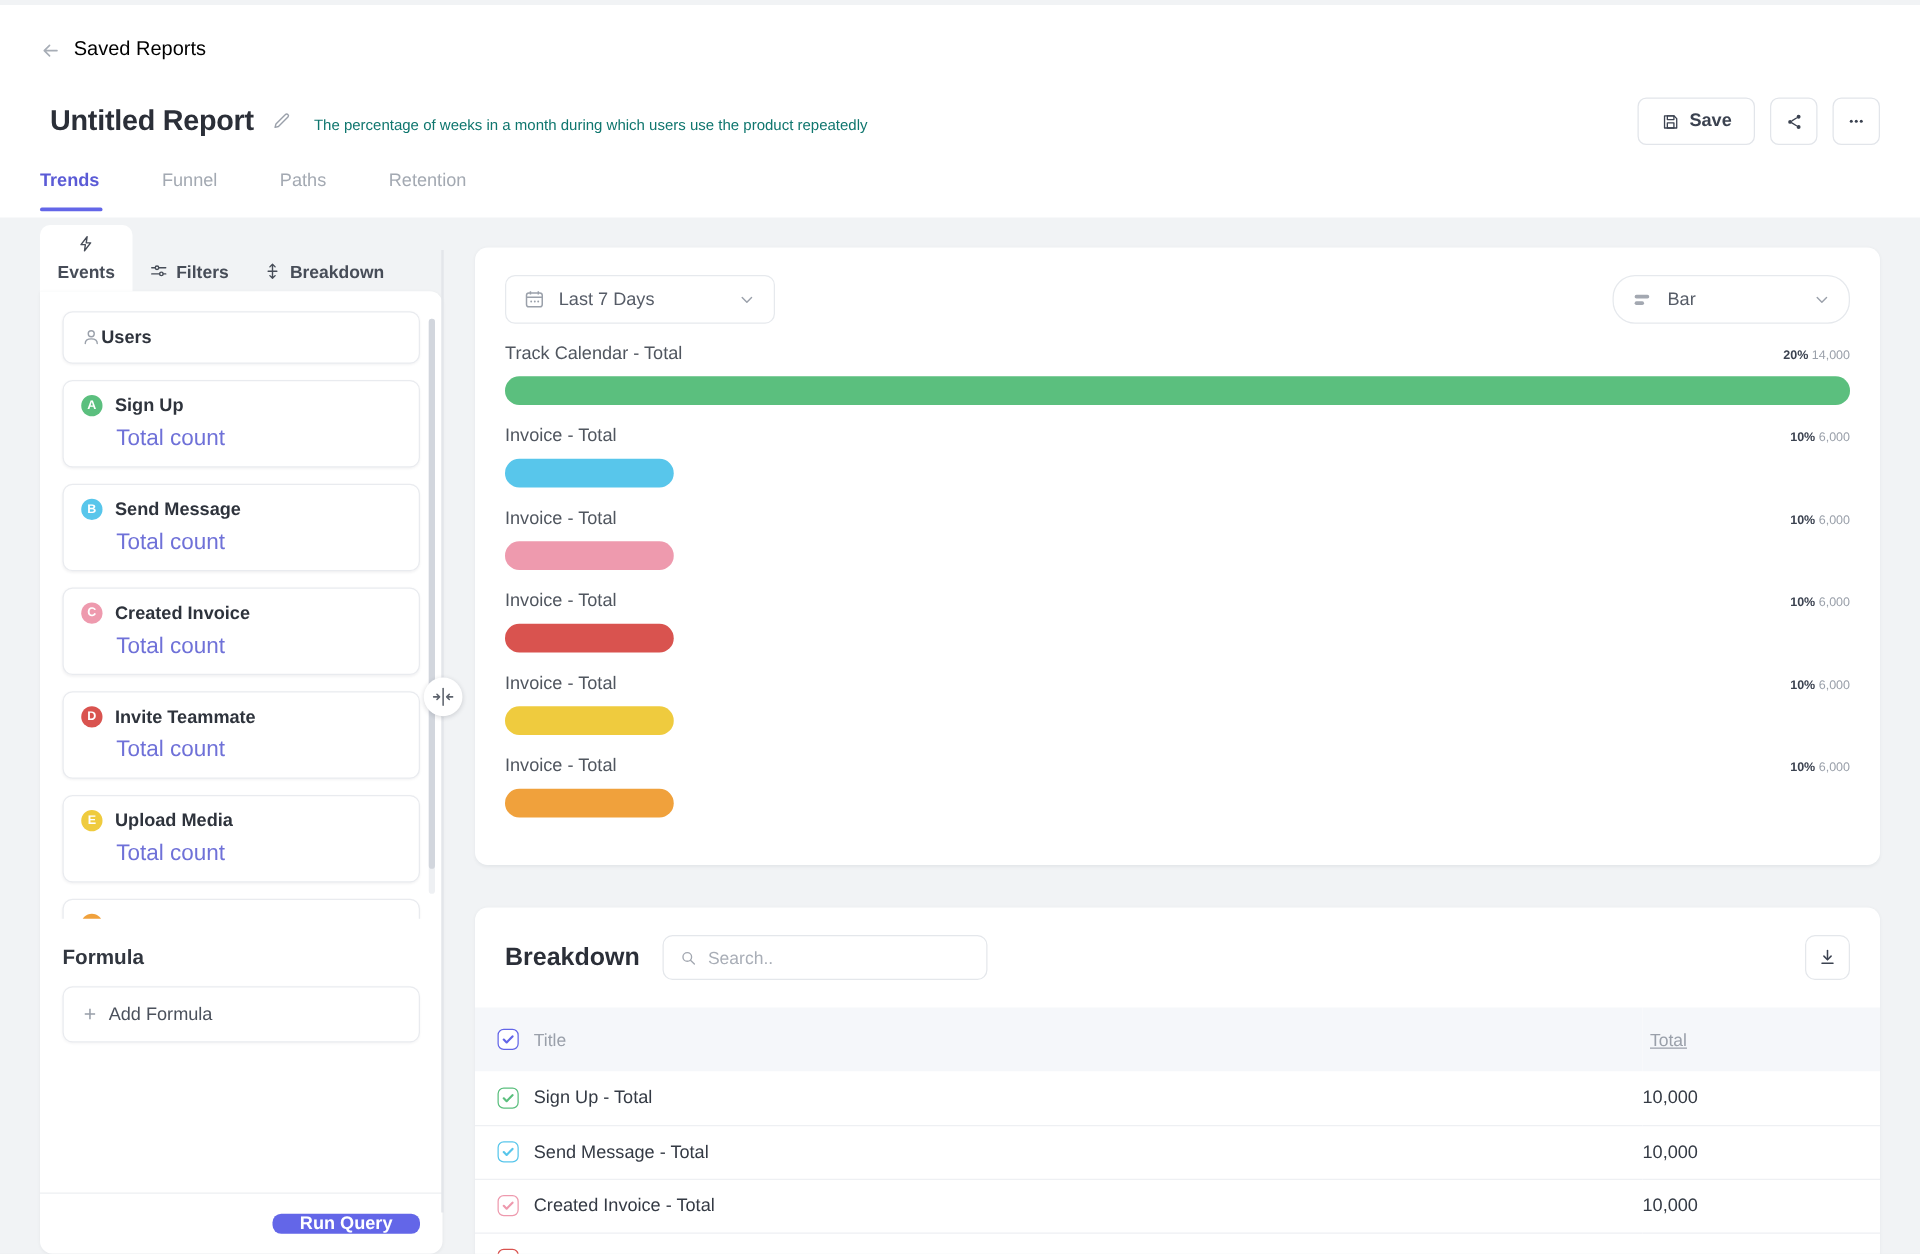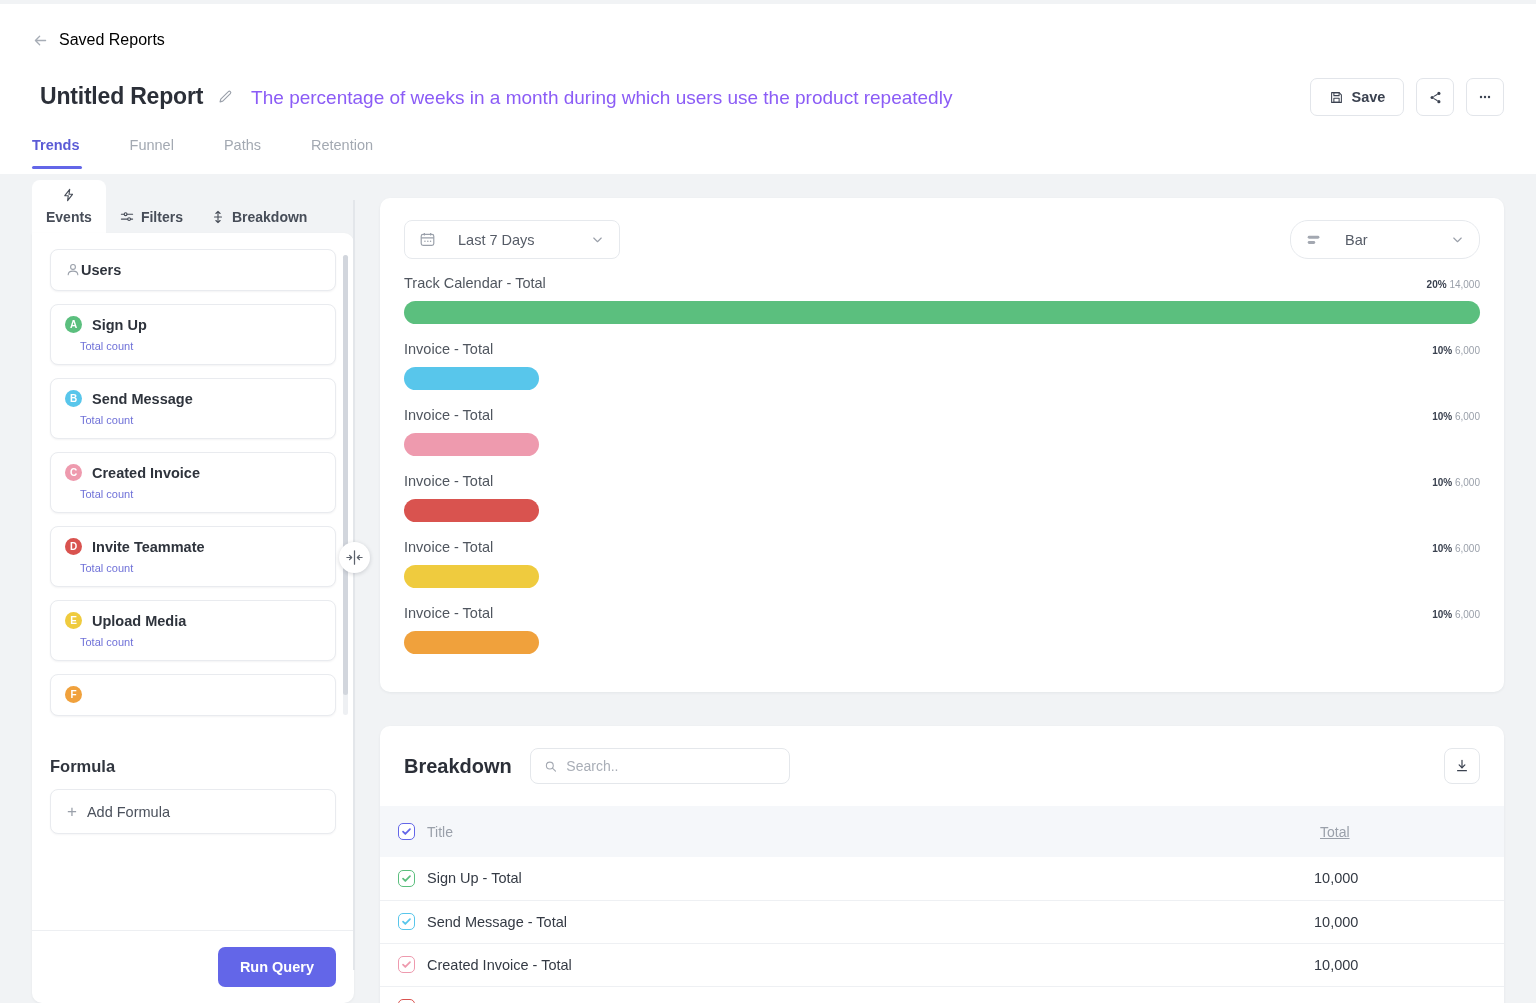--- a/index.html
+++ b/index.html
@@ -22,21 +22,21 @@
     cursor: pointer;
   }
   .back-arrow { width: 17px; height: 17px; color: #a7adb6; display:block; }
 
   .title-row {
     position: absolute; left: 40px; top: 79px;
     display: flex; align-items: baseline; gap: 14px;
   }
   .rpt-title { font-size: 23px; font-weight: bold; color: #2b2f38; letter-spacing: -.2px; }
   .pencil-btn { width: 16px; height: 16px; color: #9aa0aa; align-self: center; cursor:pointer; }
-  .rpt-sub { font-size: 19px; color: #8b5cf6; margin-left: 4px; }
+  .rpt-sub { font-size: 12px; color: #0f766e; margin-left: 4px; }
 
   .actions { position: absolute; right: 32px; top: 74px; display: flex; gap: 12px; }
   .btn {
     height: 38px; border: 1px solid #e2e5ea; border-radius: 7px;
     background: #fff; display: flex; align-items: center; justify-content: center;
     gap: 8px; cursor: pointer; color: #3b4250;
   }
   .btn.save { width: 94px; font-size: 14.5px; font-weight: bold; }
   .btn.sq { width: 38px; }
   .btn svg { display: block; }
@@ -82,21 +82,21 @@
   }
   .ev-card.users { padding: 12px 14px; display: flex; align-items: center; }
   .ev-head { display: flex; align-items: center; gap: 10px; }
   .badge {
     width: 17px; height: 17px; border-radius: 50%;
     color: #fff; font-size: 10px; font-weight: bold;
     display: flex; align-items: center; justify-content: center;
     flex: 0 0 auto;
   }
   .ev-name { font-size: 14.5px; color: #2e333c; font-weight: bold; }
-  .ev-sub { font-size: 11px; color: #6f71d8; margin: 7px 0 0 15px; cursor: pointer; }
+  .ev-sub { font-size: 18px; color: #6f71d8; margin: 7px 0 0 28px; cursor: pointer; }
   .users-lbl { font-size: 14.5px; color: #2e333c; font-weight: bold; }
 
   .scrollbar {
     position: absolute; right: 6px; top: 22px; width: 5px; height: 460px;
     background: #eef0f3; border-radius: 3px;
   }
   .scrollthumb {
     position: absolute; right: 6px; top: 22px; width: 5px; height: 440px;
     background: #d2d6dd; border-radius: 3px;
   }
@@ -109,21 +109,21 @@
     display: flex; align-items: center; gap: 10px; cursor: pointer;
     box-shadow: 0 1px 2px rgba(22,28,45,.04);
   }
   .plus { font-size: 17px; color: #9aa0aa; line-height: 1; }
   .lfooter {
     border-top: 1px solid #edeff2; padding: 16px 18px;
     display: flex; justify-content: flex-end;
   }
   .run-btn {
     background: #6366e8; color: #fff; font-size: 14.5px; font-weight: bold;
-    border: none; border-radius: 7px; padding: 12px 22px; cursor: pointer;
+    border: none; border-radius: 7px; padding: 0 22px; cursor: pointer;
   }
 
   .drag-handle {
     position: absolute; left: 339px; top: 542px; width: 31px; height: 31px;
     background: #fff; border-radius: 50%;
     box-shadow: 0 1px 4px rgba(22,28,45,.18);
     display: flex; align-items: center; justify-content: center;
     cursor: col-resize; z-index: 6;
   }
   .drag-rail {
@@ -133,21 +133,21 @@
 
   
   .chart-card {
     position: absolute; left: 380px; top: 198px; width: 1124px; height: 494px;
     background: #fff; border-radius: 10px; overflow: hidden;
     box-shadow: 0 1px 3px rgba(22,28,45,.06);
   }
   .chart-top { display: flex; justify-content: space-between; padding: 22px 24px 0 24px; }
   .select {
     border: 1px solid #e6e9ed; border-radius: 8px; background: #fff;
-    height: 39px; display: flex; align-items: center; gap: 22px;
+    height: 39px; display: flex; align-items: center; gap: 11px;
     padding: 0 14px; font-size: 14.5px; color: #565c67; cursor: pointer;
   }
   .select.date { width: 216px; }
   .select.type { width: 190px; border-radius: 18px; }
   .select .caret { margin-left: auto; color: #9aa0aa; }
 
   .bars { padding: 16px 24px 0 24px; }
   .bar-row { margin-bottom: 17px; }
   .bar-meta { display: flex; justify-content: space-between; align-items: baseline; }
   .bar-label { font-size: 14.5px; color: #50565f; }

